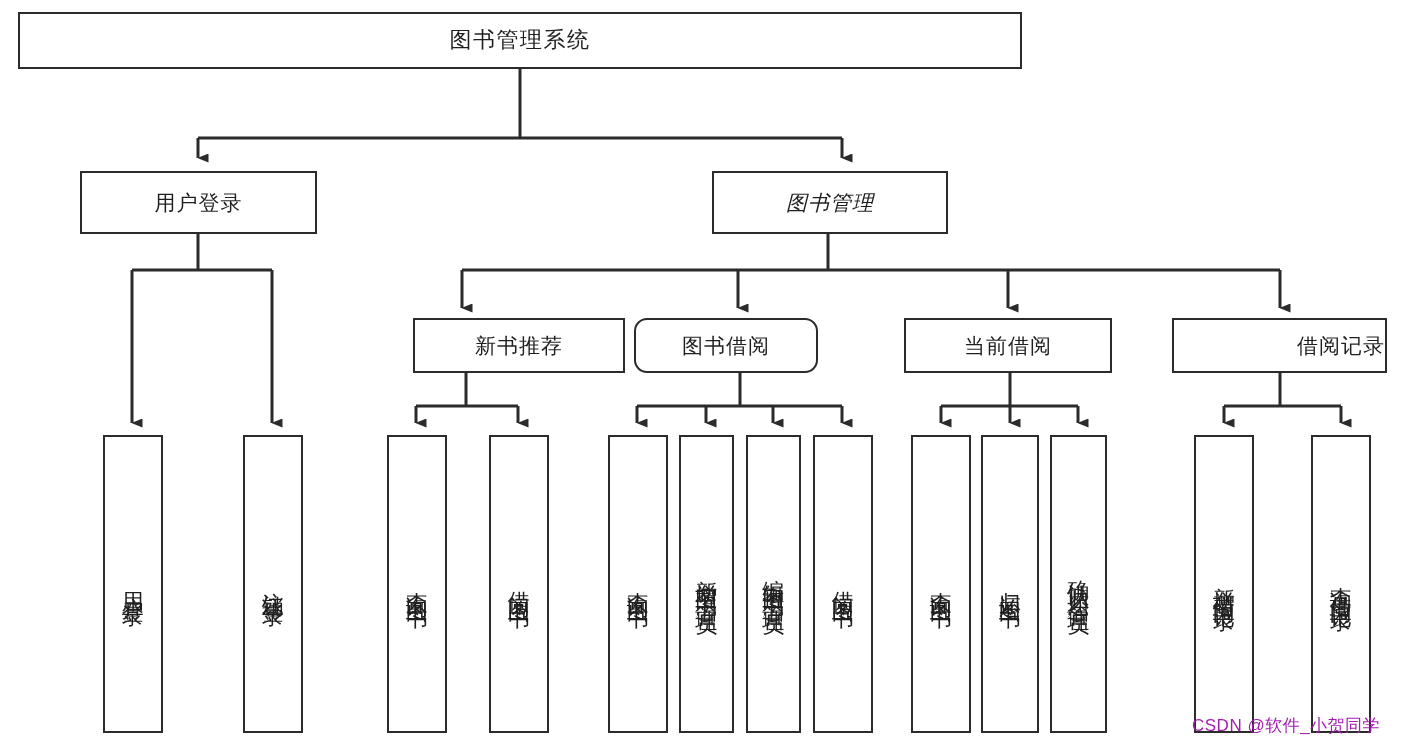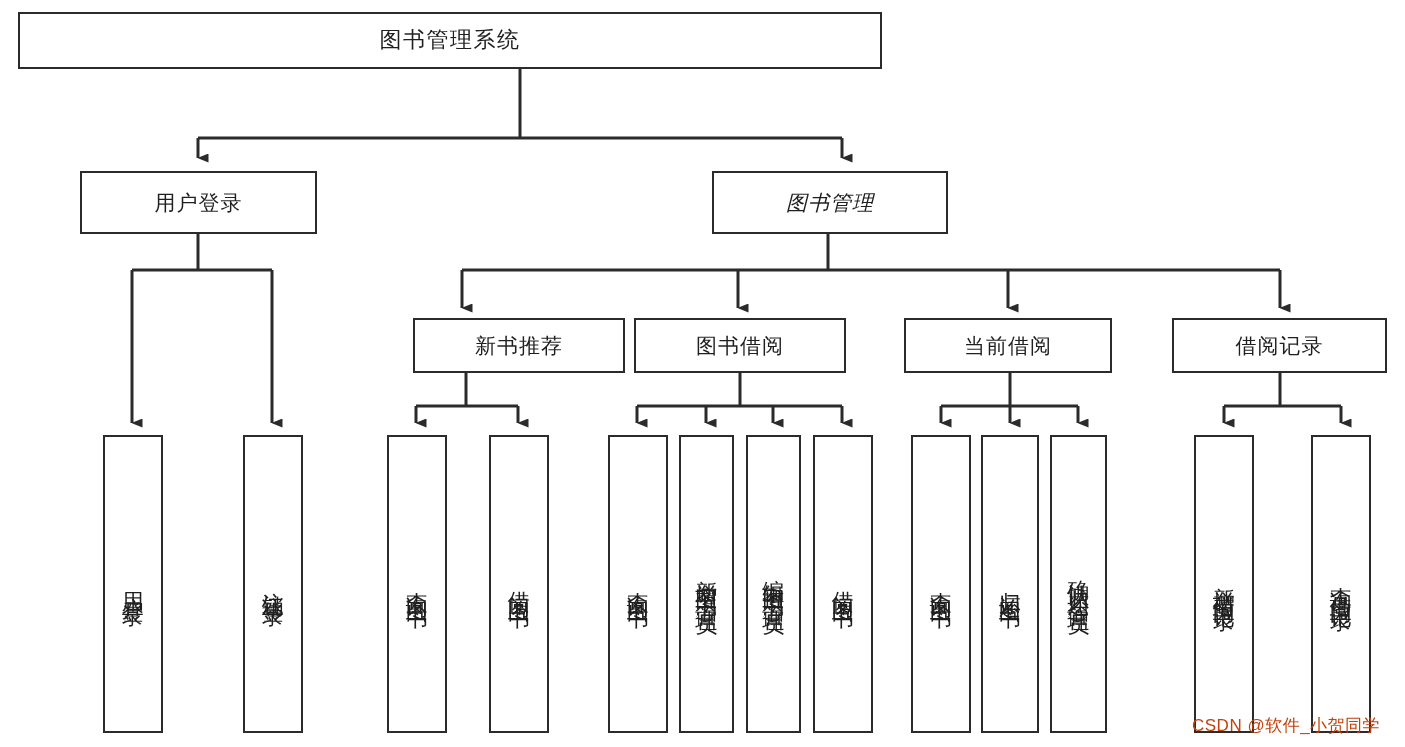--- a/index.html
+++ b/index.html
@@ -51,21 +51,21 @@
     text-orientation: upright;
     font-size: 22px;
     letter-spacing: 5px;
     line-height: 1.25;
     padding-top: 6px;
     padding-bottom: 6px;
     white-space: nowrap;
   }
   .watermark {
     position: absolute;
-    color: #c2410c;
+    color: #a21caf;
     font-size: 17px;
     letter-spacing: 0.5px;
     white-space: nowrap;
     user-select: none;
   }
 </style>
 </head>
 <body>
 
 <div id="diagram-root">
@@ -113,41 +113,41 @@
       <path d="M 1010,406 L 1010,423" marker-end="url(#arrowhead)"></path>
       <path d="M 1078,406 L 1078,423" marker-end="url(#arrowhead)"></path>
 
       <path d="M 1280,373 L 1280,406"></path>
       <path d="M 1224,406 L 1341,406"></path>
       <path d="M 1224,406 L 1224,423" marker-end="url(#arrowhead)"></path>
       <path d="M 1341,406 L 1341,423" marker-end="url(#arrowhead)"></path>
     </g>
   </svg>
 
-  <div class="node node-h node-root" style="left:18px; top:12px; width:864px; height:57px;">
+  <div class="node node-h node-root" style="left:18px; top:12px; width:1004px; height:57px;">
     <span>图书管理系统</span>
   </div>
 
   <div class="node node-h" style="left:80px; top:171px; width:237px; height:63px;">
     <span>用户登录</span>
   </div>
   <div class="node node-h" style="left:712px; top:171px; width:236px; height:63px;font-style:italic;">
     <span>图书管理</span>
   </div>
 
   <div class="node node-h" style="left:366px; top:318px; width:212px; height:55px;margin-left:47px;">
     <span>新书推荐</span>
   </div>
-  <div class="node node-h" style="left:634px; top:318px; width:212px; height:55px;">
+  <div class="node node-h" style="left:634px; top:318px; width:184px; height:55px;border-radius:13px;">
     <span>图书借阅</span>
   </div>
   <div class="node node-h" style="left:904px; top:318px; width:208px; height:55px;">
     <span>当前借阅</span>
   </div>
-  <div class="node node-h" style="left:1172px; top:318px; width:215px; height:55px;">
+  <div class="node node-h" style="left:1172px; top:318px; width:215px; height:55px;justify-content:flex-end;">
     <span>借阅记录</span>
   </div>
 
   <div class="node node-v" style="left:103px; top:435px; width:60px; height:298px;">
     <span>用户登录</span>
   </div>
   <div class="node node-v" style="left:243px; top:435px; width:60px; height:298px;">
     <span>注销登录</span>
   </div>
 

